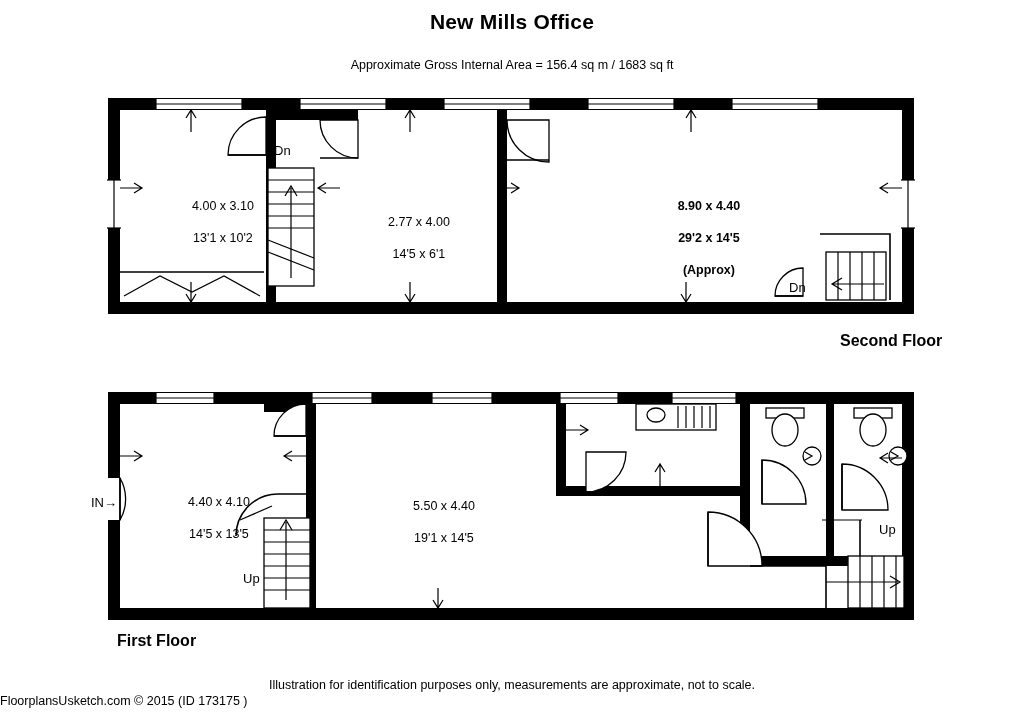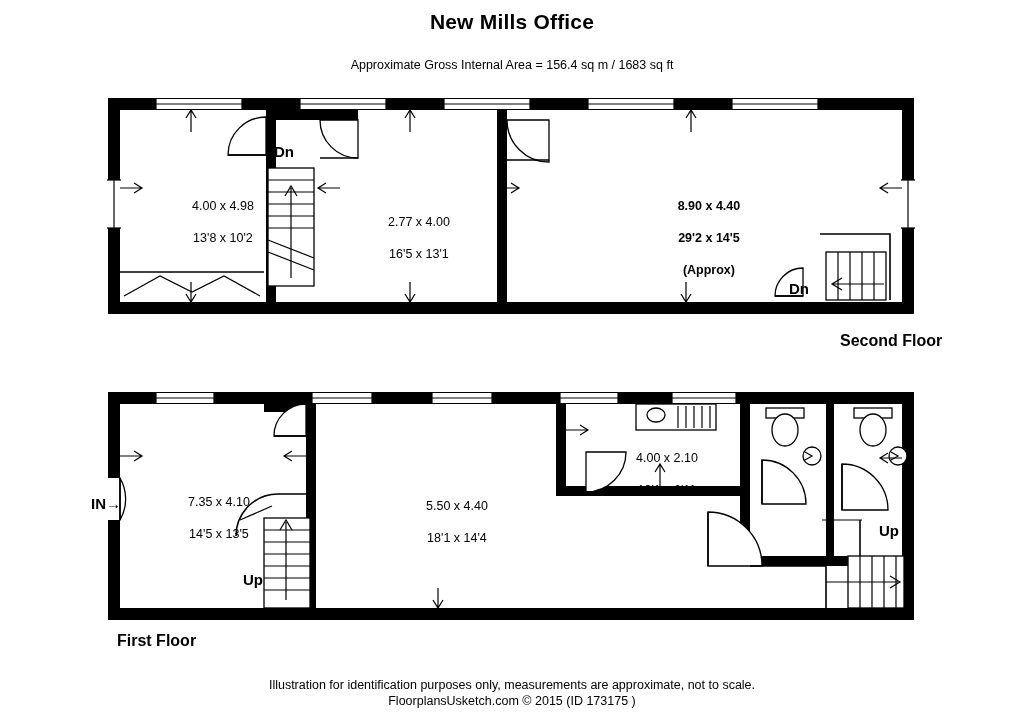--- a/index.html
+++ b/index.html
@@ -45,21 +45,20 @@
     top: 678px;
     width: 1024px;
     text-align: center;
     font-size: 12.5px;
   }
   .footer2 {
     position: absolute;
     left: 0;
     top: 694px;
     width: 1024px;
-    text-align: center;
     font-size: 12.5px;
   }
   .floor-label {
     position: absolute;
     font-size: 16px;
     font-weight: bold;
   }
   .label-second {
     left: 812px;
     top: 332px;
@@ -72,22 +71,22 @@
   }
   .room-label {
     position: absolute;
     font-size: 12.5px;
     line-height: 16px;
     text-align: center;
     white-space: pre;
   }
   .small-label {
     position: absolute;
-    font-size: 15px;
-    font-weight: bold;
+    font-size: 13px;
+    font-weight: normal;
   }
   svg.plan {
     position: absolute;
     left: 0;
     top: 0;
     width: 1024px;
     height: 721px;
   }
   .wall { fill: #000000; }
   .thinline { stroke: #000000; stroke-width: 1.2; fill: none; }
@@ -338,54 +337,50 @@
         <path class="arrowline" d="M306,456 L284,456 M292,451 L284,456 L292,461"></path>
         <path class="arrowline" d="M566,430 L588,430 M580,425 L588,430 L580,435"></path>
         <path class="arrowline" d="M660,486 L660,464 M655,472 L660,464 L665,472"></path>
         <path class="arrowline" d="M902,458 L880,458 M888,453 L880,458 L888,463"></path>
         <path class="arrowline" d="M438,608 L438,588 M433,600 L438,608 L443,600"></path>
       </g>
     </g>
   </svg>
 
   <div class="room-label" style="left:146px; top:182px; width:140px;">
-    <span>4.00 x 4.98</span><br>
-    <span>13'8 x 10'2</span>
+    <span>4.00 x 3.10</span><br>
+    <span>13'1 x 10'2</span>
   </div>
 
   <div class="room-label" style="left:342px; top:198px; width:140px;">
     <span>2.77 x 4.00</span><br>
-    <span>16'5 x 13'1</span>
+    <span>14'5 x 6'1</span>
   </div>
 
   <div class="room-label" style="left:632px; top:182px; width:140px;font-weight:bold;">
     <span>8.90 x 4.40</span><br>
     <span>29'2 x 14'5</span><br>
     <span>(Approx)</span>
   </div>
 
   <div class="small-label" style="left:274px; top:143px;">Dn</div>
   <div class="small-label" style="left:789px; top:280px;">Dn</div>
 
   <div class="floor-label label-second">Second Floor</div>
 
   <div class="room-label" style="left:142px; top:478px; width:140px;">
-    <span>7.35 x 4.10</span><br>
+    <span>4.40 x 4.10</span><br>
     <span>14'5 x 13'5</span>
   </div>
 
-  <div class="room-label" style="left:380px; top:482px; width:140px;">
+  <div class="room-label" style="left:367px; top:482px; width:140px;">
     <span>5.50 x 4.40</span><br>
-    <span>18'1 x 14'4</span>
-  </div>
-
-  <div class="room-label" style="left:590px; top:434px; width:140px;">
-    <span>4.00 x 2.10</span><br>
-    <span>13'1 x 6'11</span>
-  </div>
+    <span>19'1 x 14'5</span>
+  </div>
+
 
   <div class="small-label" style="left:243px; top:571px;">Up</div>
   <div class="small-label" style="left:879px; top:522px;">Up</div>
 
   <div class="small-label" style="left:91px; top:495px;"><span>IN</span>→</div>
 
   <div class="floor-label label-first">First Floor</div>
 
   <div class="footer1">Illustration for identification purposes only, measurements are approximate, not to scale.</div>
   <div class="footer2">FloorplansUsketch.com © 2015 (ID 173175 )</div>

